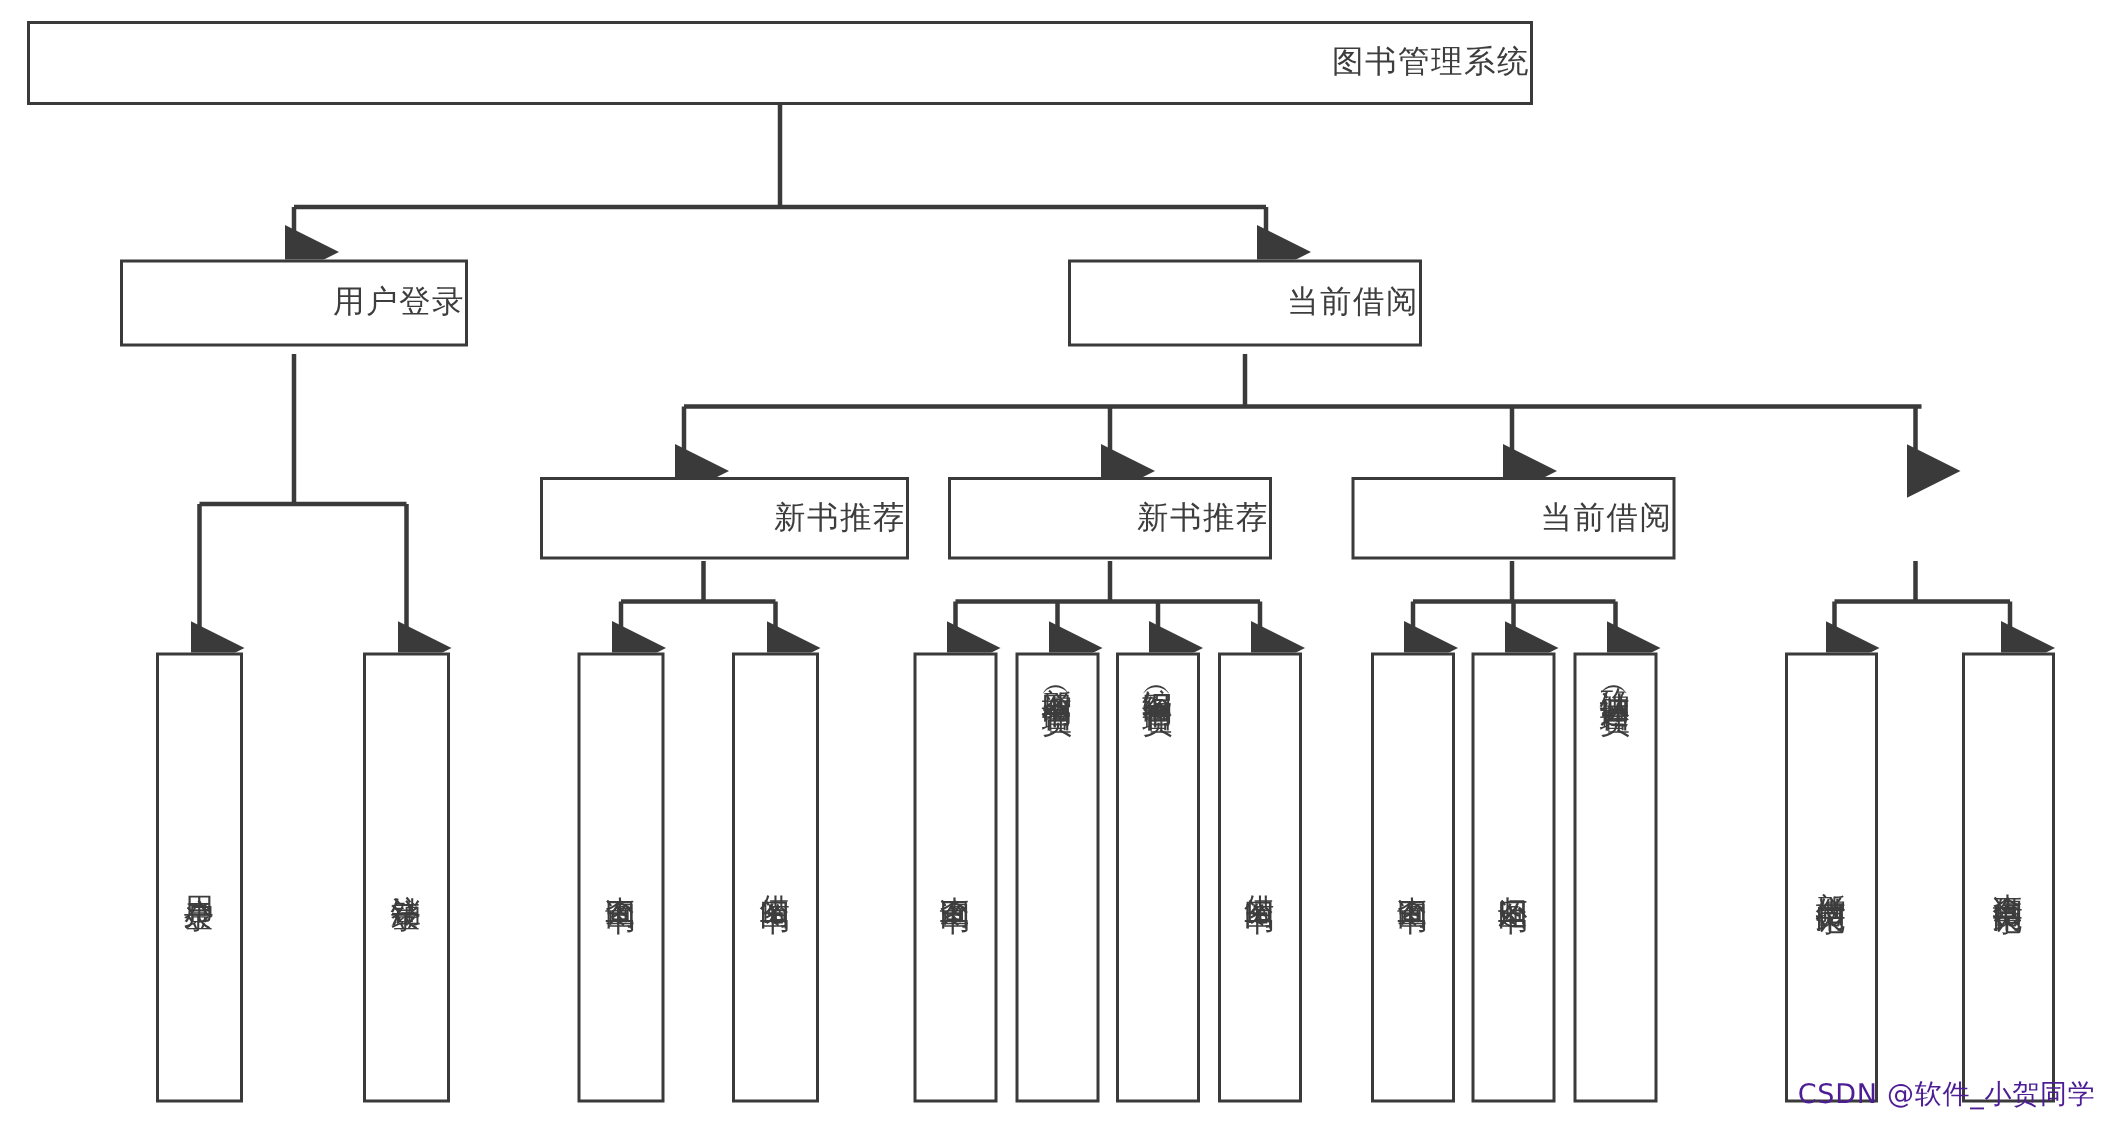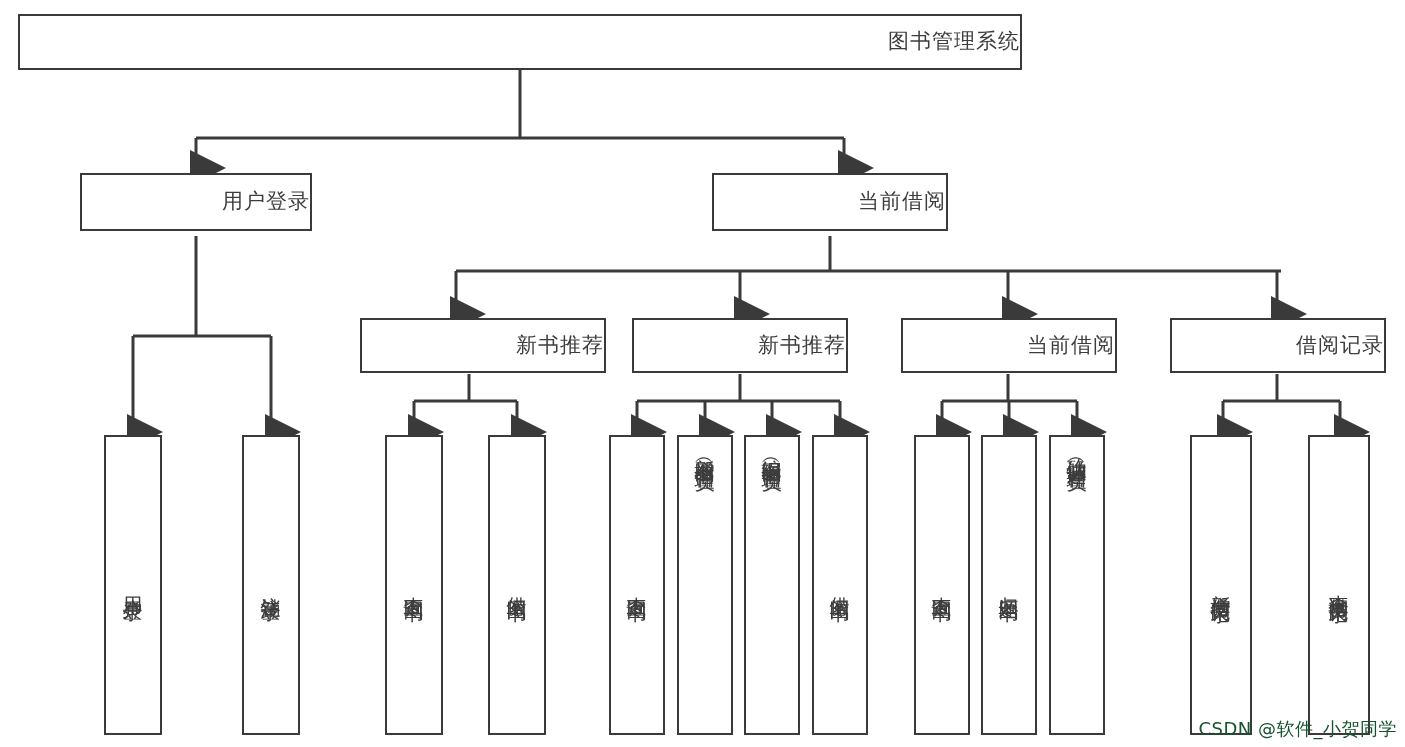--- a/index.html
+++ b/index.html
@@ -58,21 +58,21 @@
   
   .v-node.centered {
     align-items: center;
     padding-top: 0;
   }
   .watermark {
     position: absolute;
     right: 8px;
     bottom: 6px;
     font-size: 18px;
-    color: #14532d;
+    color: #4c1d95;
     letter-spacing: 0.5px;
     z-index: 5;
     white-space: nowrap;
   }
 </style>
 </head>
 <body>
 
 <div id="canvas">
 
@@ -140,23 +140,20 @@
 
   <div class="node h-node" style="left:360px; top:318px; width:246px; height:55px;">
     <span>新书推荐</span>
   </div>
   <div class="node h-node" style="left:632px; top:318px; width:216px; height:55px;">
     <span>新书推荐</span>
   </div>
   <div class="node h-node" style="left:901px; top:318px; width:216px; height:55px;">
     <span>当前借阅</span>
   </div>
-  <div class="node h-node" style="left:1170px; top:318px; width:216px; height:55px;">
-    <span>借阅记录</span>
-  </div>
 
   <div class="node v-node centered" style="left:104px; top:435px; width:58px; height:300px;">
     <span class="vtext">用户登录</span>
   </div>
   <div class="node v-node centered" style="left:242px; top:435px; width:58px; height:300px;">
     <span class="vtext">注销登录</span>
   </div>
 
   <div class="node v-node centered" style="left:385px; top:435px; width:58px; height:300px;">
     <span class="vtext">查询图书</span>

